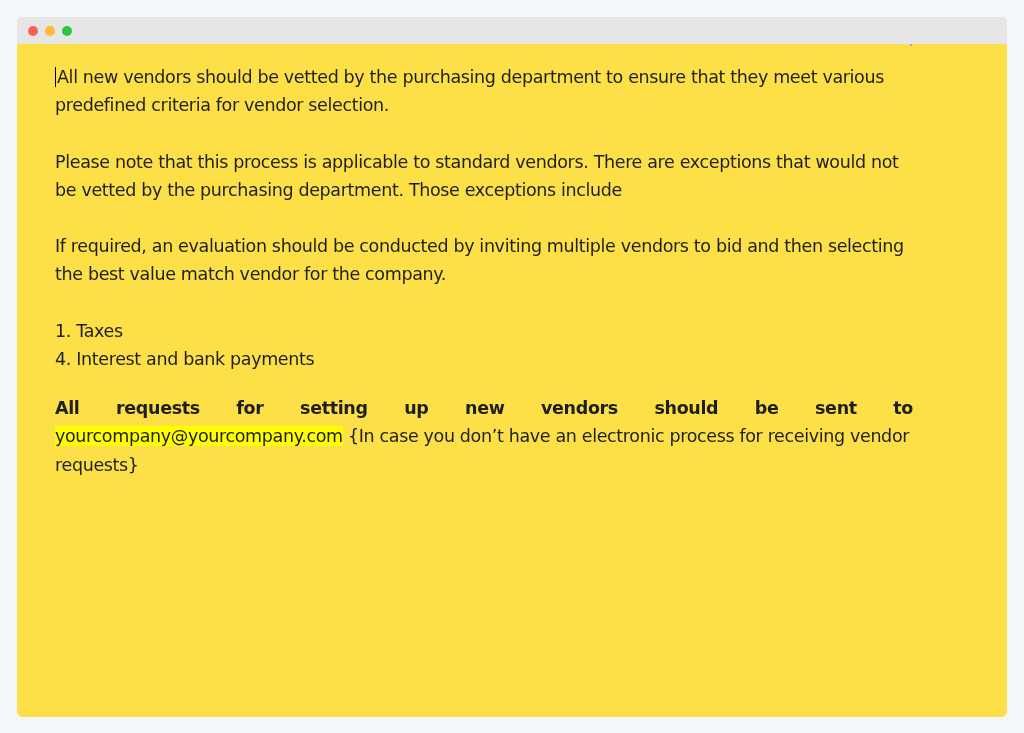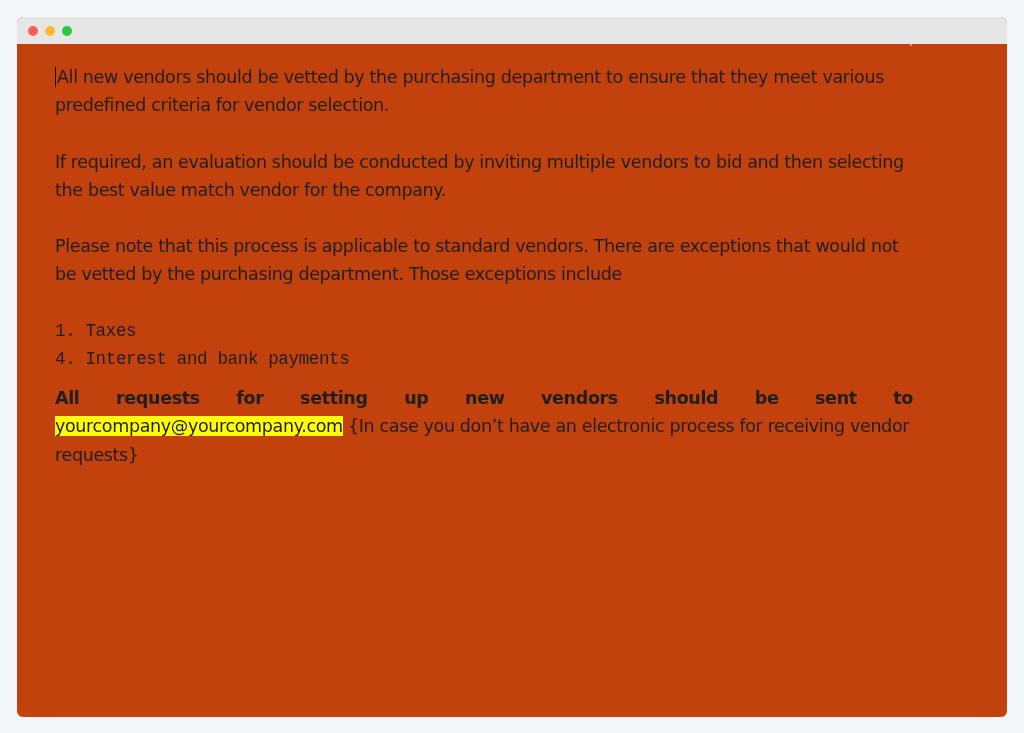--- a/index.html
+++ b/index.html
@@ -4,21 +4,21 @@
 <style>
   html, body { margin: 0; padding: 0; }
   body {
     width: 1024px; height: 733px; overflow: hidden;
     background: #f3f6fb;
     font-family: "DejaVu Sans", "Liberation Sans", sans-serif;
     position: relative;
   }
   .window {
     position: absolute; left: 17px; top: 17px; width: 990px; height: 700px;
-    background: #c2410c; border-radius: 6px; overflow: hidden;
+    background: #fde047; border-radius: 6px; overflow: hidden;
   }
   .titlebar {
     height: 27px; background: #e6e6e6; position: relative;
   }
   .dot { position: absolute; top: 9px; width: 10px; height: 10px; border-radius: 50%; }
   .dot.red { left: 11px; background: #ff5f57; }
   .dot.yellow { left: 28px; background: #febc2e; }
   .dot.green { left: 45px; background: #28c840; }
   .doc {
     position: absolute; left: 38px; top: 46px; width: 858px;
@@ -41,25 +41,25 @@
   <div class="titlebar">
     <span class="dot red"></span>
     <span class="dot yellow"></span>
     <span class="dot green"></span>
   </div>
   <span class="tick"></span>
 
   <div class="doc">
     <p><span class="cursor"></span><span>All new vendors should be vetted by the purchasing department to ensure that they meet various predefined criteria for vendor selection.</span></p>
 
+    <p>Please note that this process is applicable to standard vendors. There are exceptions that would not be vetted by the purchasing department. Those exceptions include</p>
+
     <p>If required, an evaluation should be conducted by inviting multiple vendors to bid and then selecting the best value match vendor for the company.</p>
 
-    <p>Please note that this process is applicable to standard vendors. There are exceptions that would not be vetted by the purchasing department. Those exceptions include</p>
-
-    <div class="list" style="margin-bottom:11px;font-family:Liberation Mono, monospace;">
+    <div class="list" style="margin-bottom:21px;">
       <div>1. Taxes</div>
       <div>4. Interest and bank payments</div>
     </div>
 
 
 
     <p>
       <span class="full-justify" style="display:block;">All requests for setting up new vendors should be sent to</span>
       <span class="hl">yourcompany@yourcompany.com</span><span> {In case you don’t have an electronic process for receiving vendor requests}</span>
     </p>

